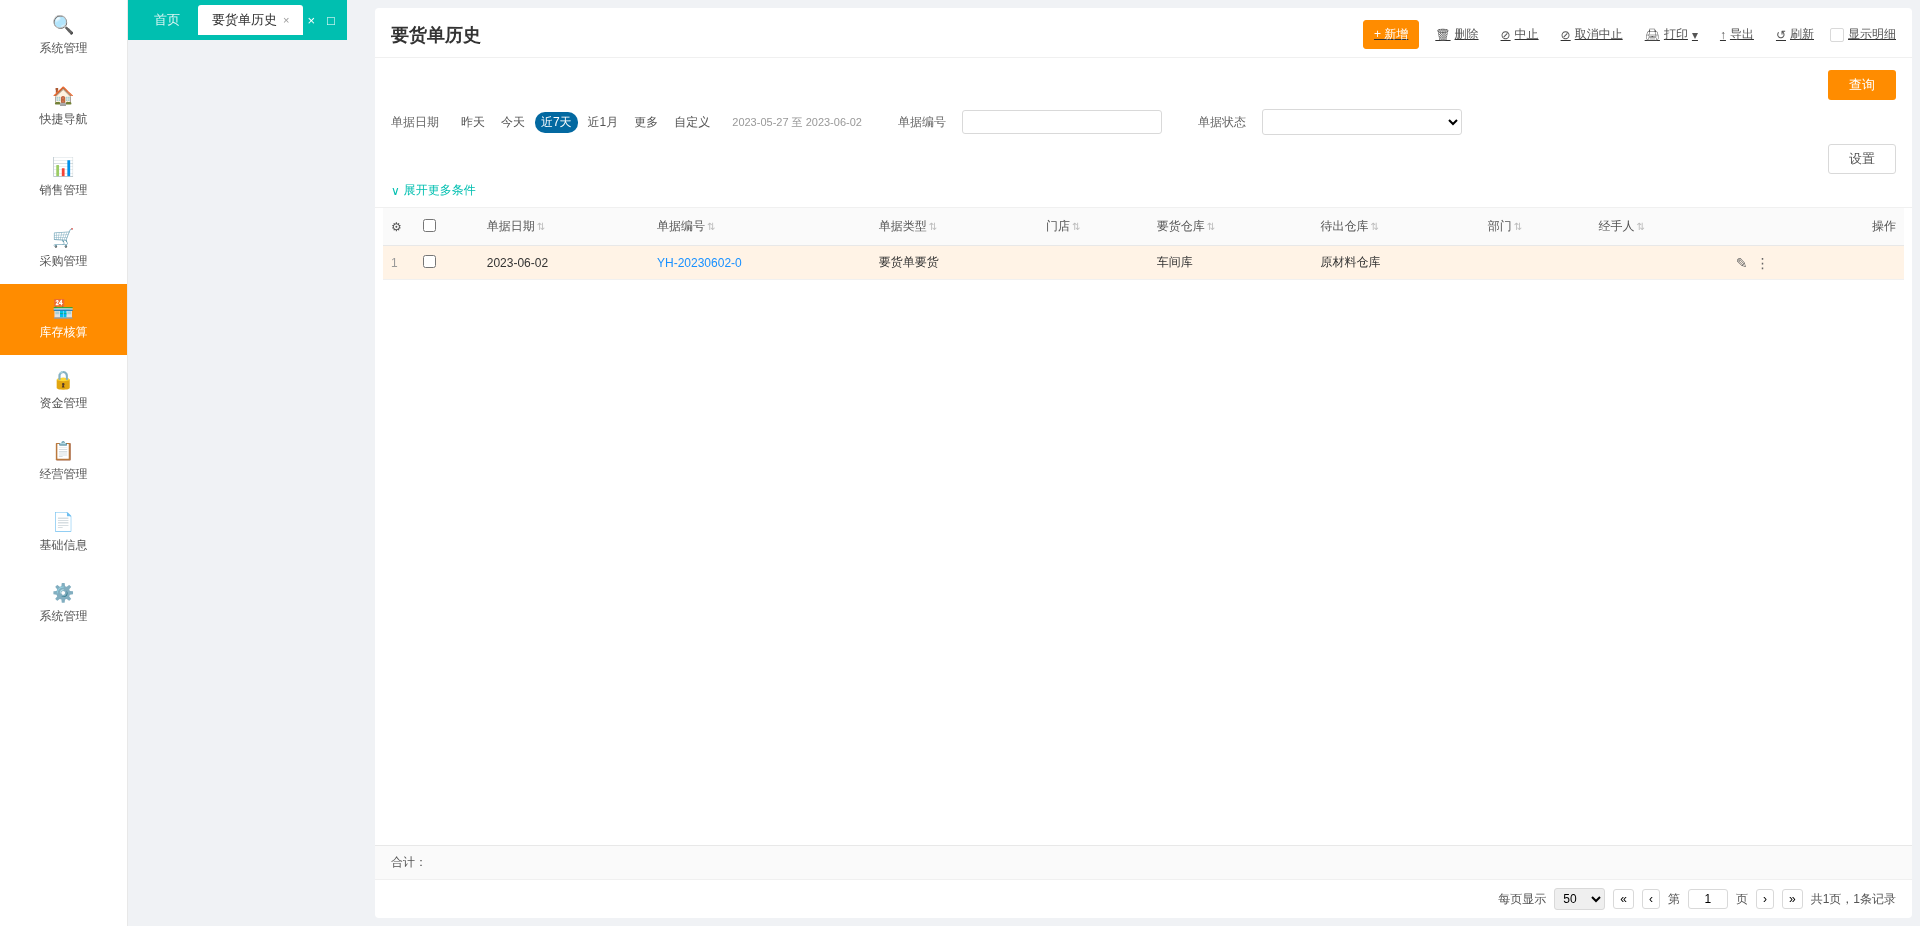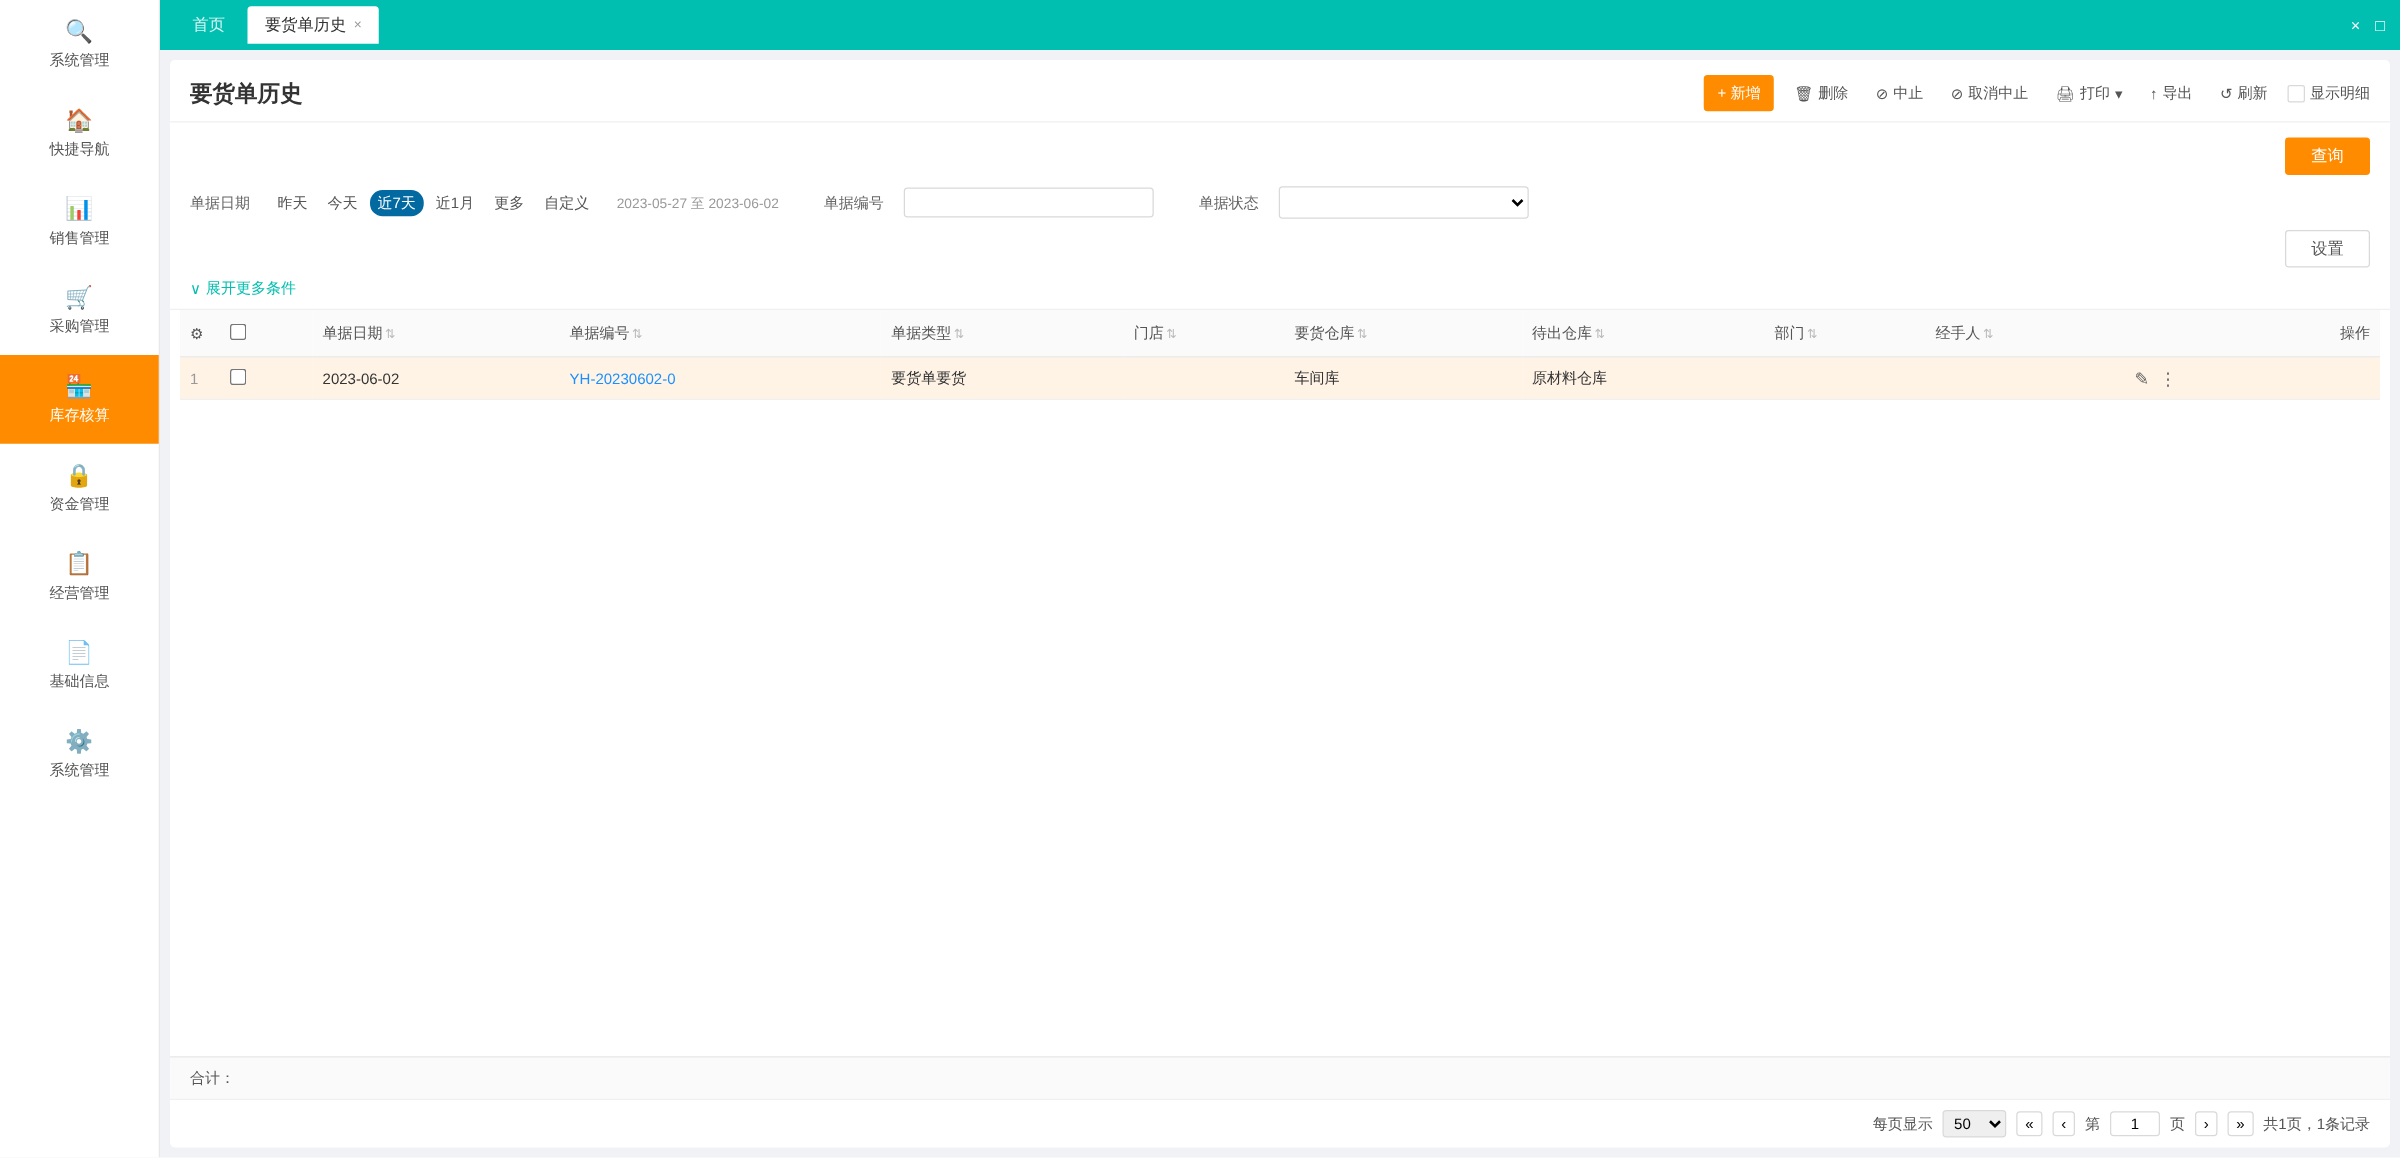--- a/index.html
+++ b/index.html
@@ -24,22 +24,23 @@
       font-size: 12px;
       gap: 4px;
     }
     .sidebar-item.active { background: #ff8c00; color: #fff; }
     .sidebar-item .icon { font-size: 18px; }
 
     
     .main {
       flex: 1;
       display: flex;
-      flex-direction: column;
+      flex-direction: row;
       overflow: hidden;
+      gap: 20px;
     }
 
     
     .topbar {
       background: #00bfb0;
       height: 40px;
       display: flex;
       align-items: center;
       padding: 0 12px;
       gap: 4px;
@@ -83,21 +84,21 @@
 
     
     .page-header {
       display: flex;
       align-items: center;
       justify-content: space-between;
       padding: 12px 16px 8px;
       border-bottom: 1px solid #f0f0f0;
     }
     .page-title { font-size: 18px; font-weight: bold; color: #333; }
-    .toolbar { display: flex; align-items: center; gap: 10px; }
+    .toolbar { display: flex; align-items: center; gap: 10px; text-decoration: underline; }
     .toolbar-btn {
       display: flex;
       align-items: center;
       gap: 4px;
       font-size: 12px;
       cursor: pointer;
       color: #555;
       padding: 4px 6px;
       border-radius: 3px;
     }

